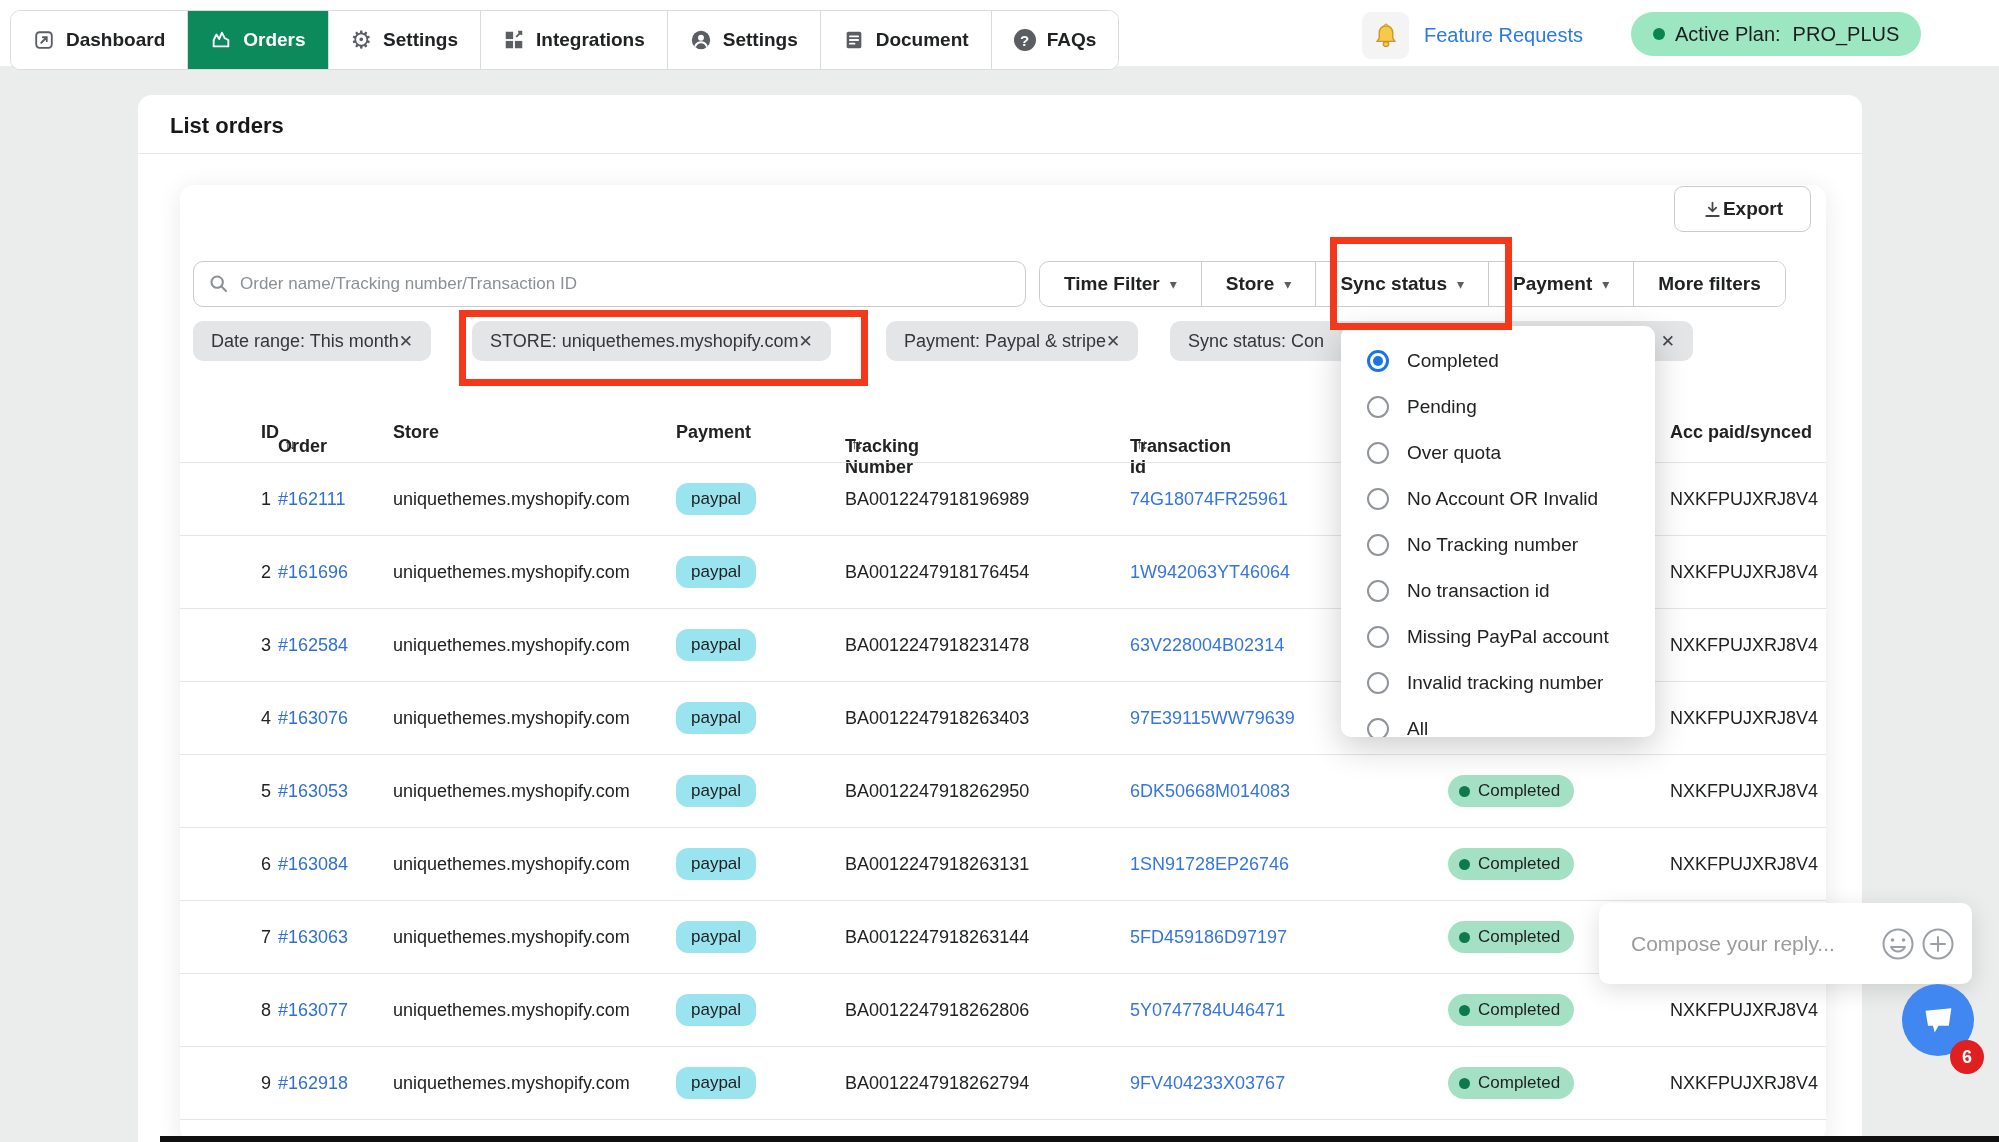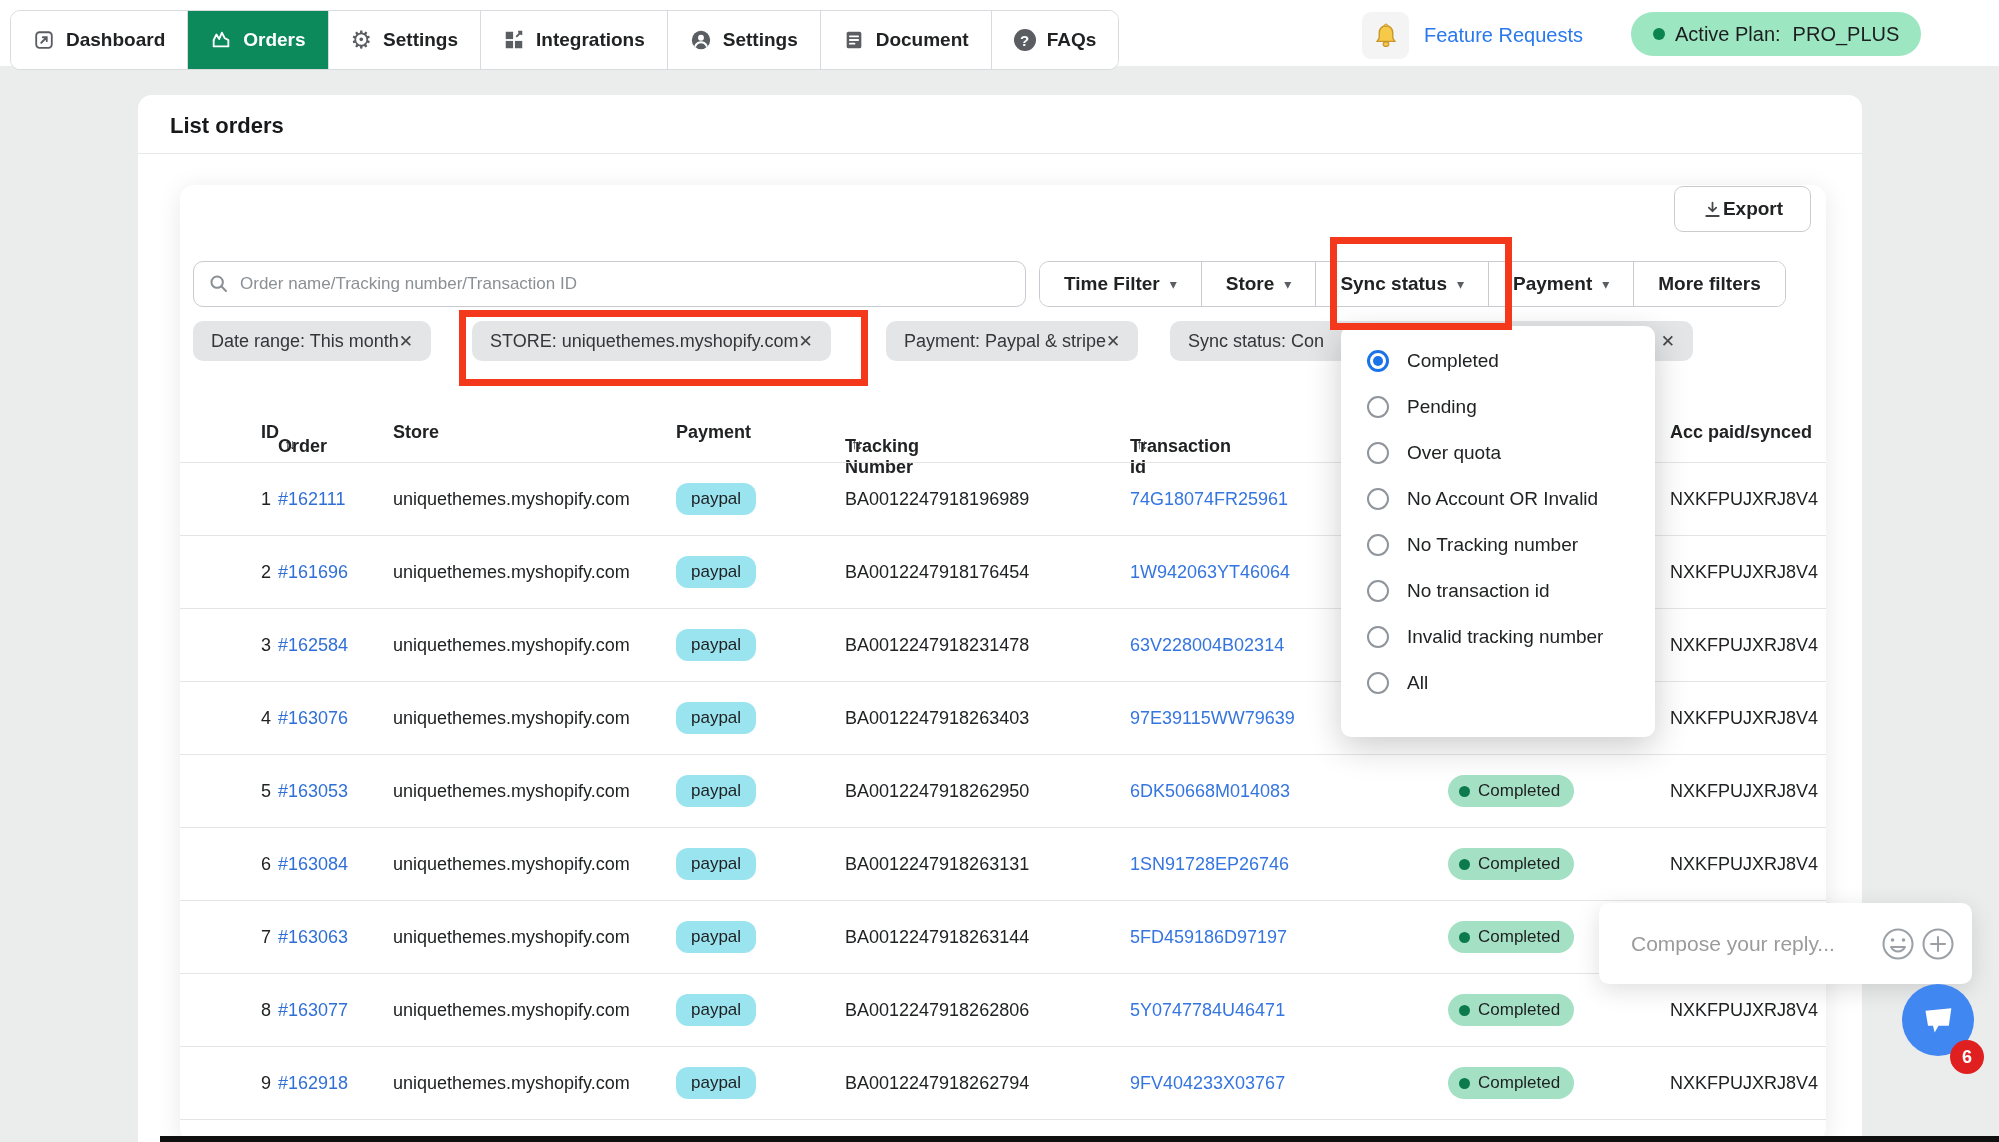--- a/index.html
+++ b/index.html
@@ -388,20 +388,24 @@
     <div class="opt">
         <span class="radio"></span>
         <span>No Tracking number</span>
       </div>
     <div class="opt">
         <span class="radio"></span>
         <span>No transaction id</span>
       </div>
     <div class="opt">
         <span class="radio"></span>
+        <span>Missing PayPal account</span>
+      </div>
+    <div class="opt">
+        <span class="radio"></span>
         <span>Invalid tracking number</span>
       </div>
     <div class="opt">
         <span class="radio"></span>
         <span>All</span>
       </div>
   </div>
 
   <div class="redbox sync"></div>
   <div class="redbox store"></div>

